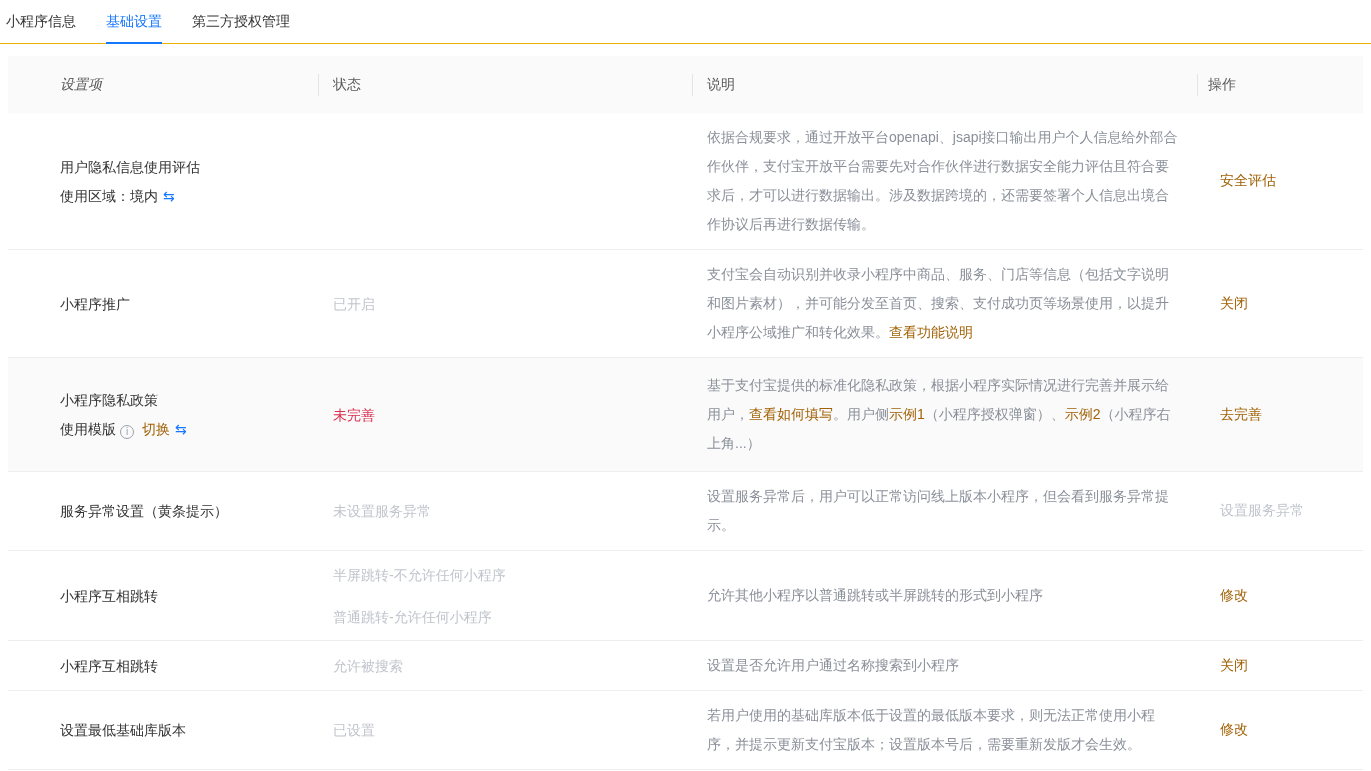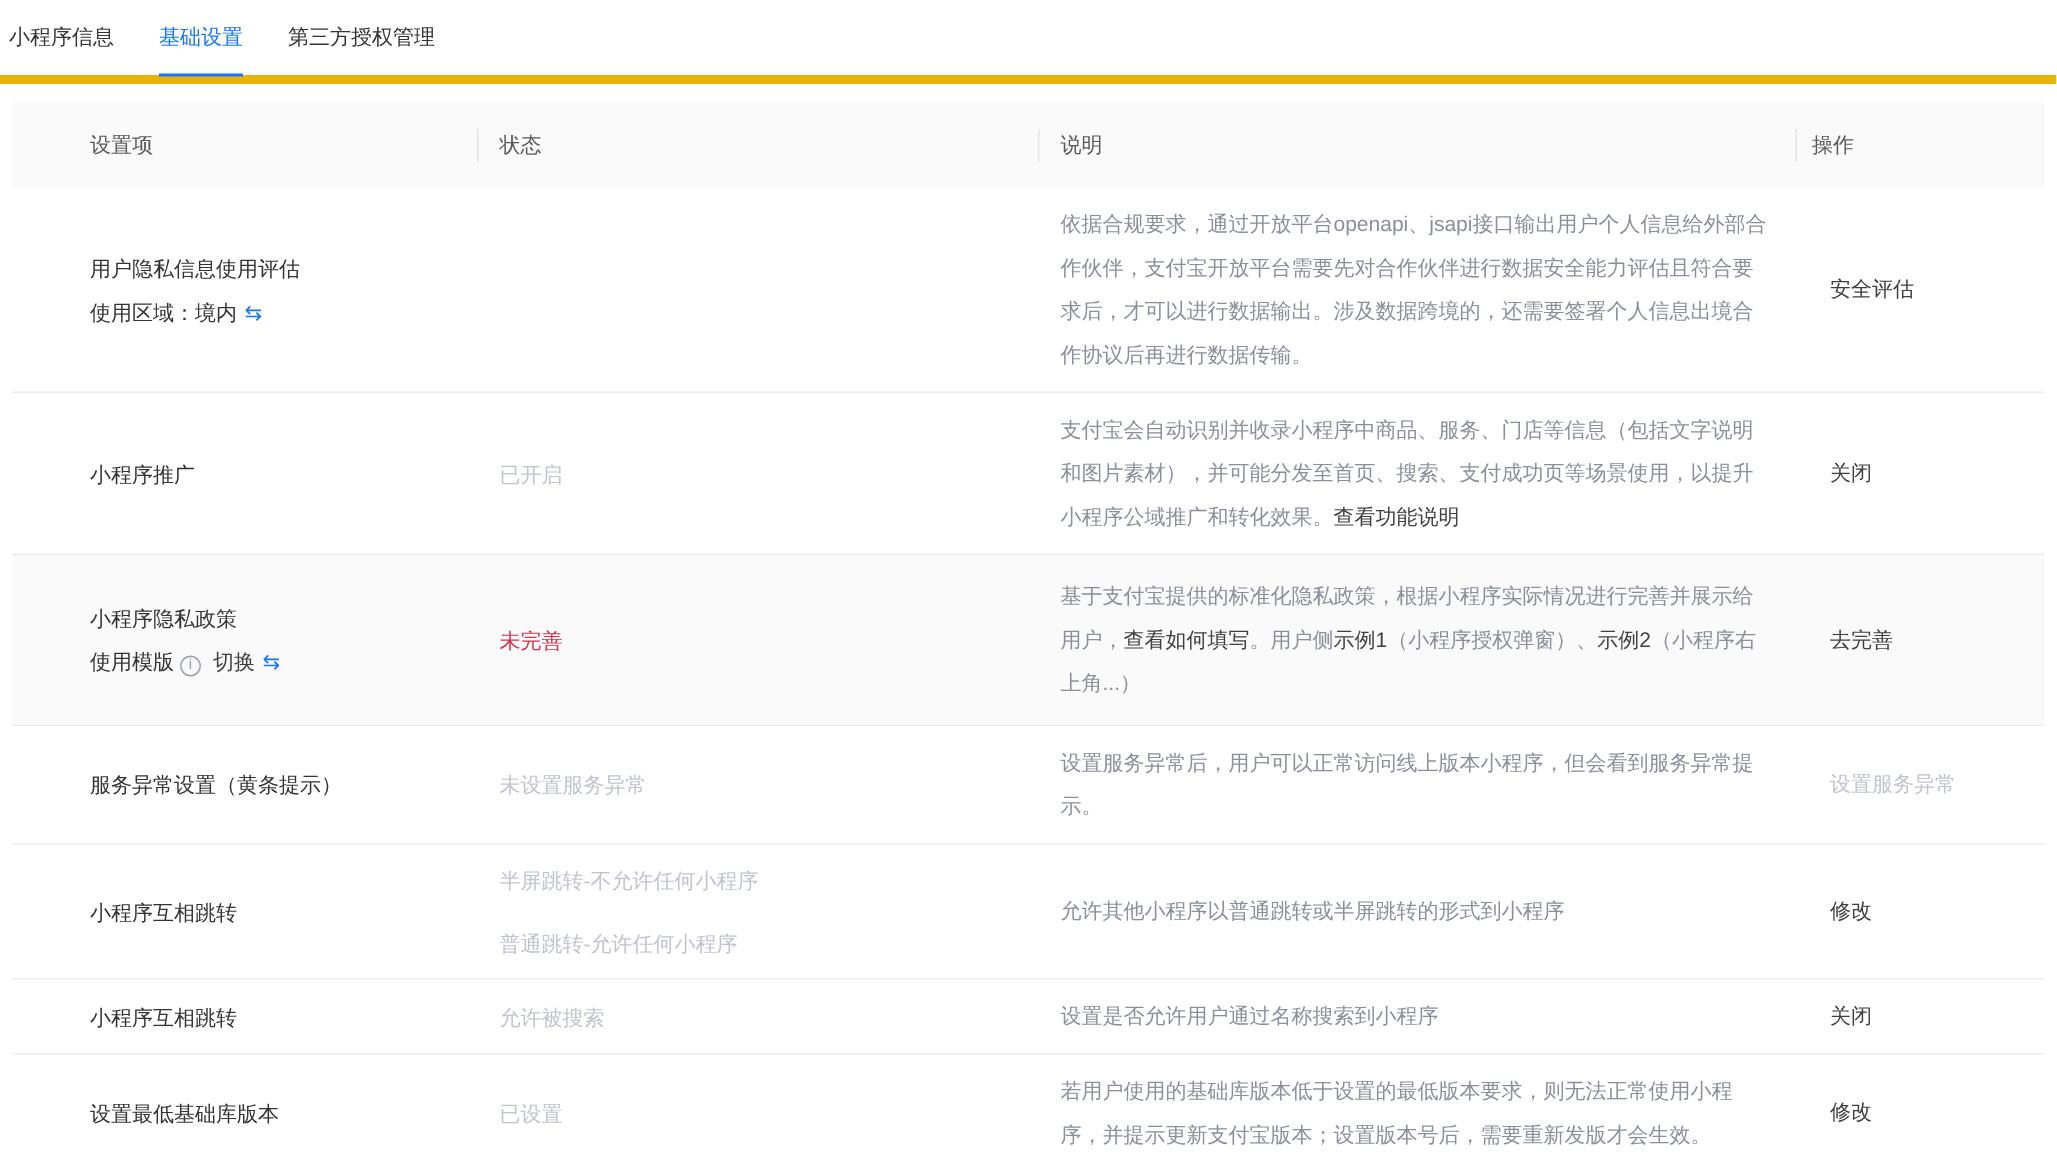--- a/index.html
+++ b/index.html
@@ -1,31 +1,31 @@
 <!DOCTYPE html>
 <html><head>
 <meta charset="utf-8">
 <style>
   * { margin:0; padding:0; box-sizing:border-box; }
   html,body { width:1371px; height:771px; background:#fff; overflow:hidden; }
   body { font-family:"Liberation Sans","DejaVu Sans",sans-serif; font-size:14px; color:#333; }
 
   
-  .tab-bar { display:flex; gap:30px; padding-left:6px; height:56px; align-items:stretch;
-             border-bottom:6px solid #eab308; }
+  .tab-bar { display:flex; gap:30px; padding-left:6px; height:44px; align-items:stretch;
+             border-bottom:1px solid #eab308; }
   .tab { position:relative; display:flex; align-items:center; color:#333; cursor:pointer; }
   .tab.active { color:#1677ff; }
   .tab.active::after { content:""; position:absolute; left:0; right:0; bottom:-1px;
                        height:2px; background:#1677ff; }
 
   
   .table { margin:12px 8px 0 8px; }
   .thead { display:flex; align-items:center; height:57px; background:#fafafa; color:#595959; }
   .th { position:relative; }
-  .th-0 { width:310px; padding-left:52px; }
+  .th-0 { width:310px; padding-left:52px;font-style:italic; }
   .th-1 { width:374px; padding-left:15px; }
   .th-2 { width:505px; padding-left:15px; }
   .th-3 { flex:1; padding-left:11px; }
   .th-1::before,.th-2::before,.th-3::before { content:""; position:absolute; left:0; top:50%;
       transform:translateY(-50%); width:1px; height:22px; background:#e2e4e8; }
 
   .row { display:flex; align-items:center; border-bottom:1px solid #eceef1; }
   .row.highlight { background:#fafafa; }
   .tbody .row:nth-child(1){ min-height:123px; }
   .tbody .row:nth-child(2){ min-height:93px; }
@@ -40,21 +40,21 @@
   .c3 { width:505px; padding:10px 18px 10px 15px; line-height:29px; color:#8a8f99; }
   .c4 { flex:1; padding:10px 10px 10px 23px; }
 
   .setting-title { color:#333; line-height:20px; }
   .setting-sub { margin-top:9px; color:#333; line-height:20px; display:flex; align-items:flex-end; }
 
   .status-line { color:#c0c4cc; line-height:20px; }
   .status-line.danger { color:#d9304f; }
   .status-line + .status-line { margin-top:22px; }
 
-  .link { color:#404040; cursor:pointer; text-decoration:none; }
+  .link { color:#a16207; cursor:pointer; text-decoration:none; }
   .action-muted { color:#c0c4cc; cursor:default; }
 
   .swap-icon { color:#1677ff; margin-left:5px; cursor:pointer; }
   .info-icon { display:inline-flex; align-items:center; justify-content:center;
       width:14px; height:14px; border:1px solid #9aa0ab; border-radius:50%;
       font-size:10px; color:#9aa0ab; margin:0 8px 0 4px; line-height:1; }
 </style>
 </head>
 <body>
 

